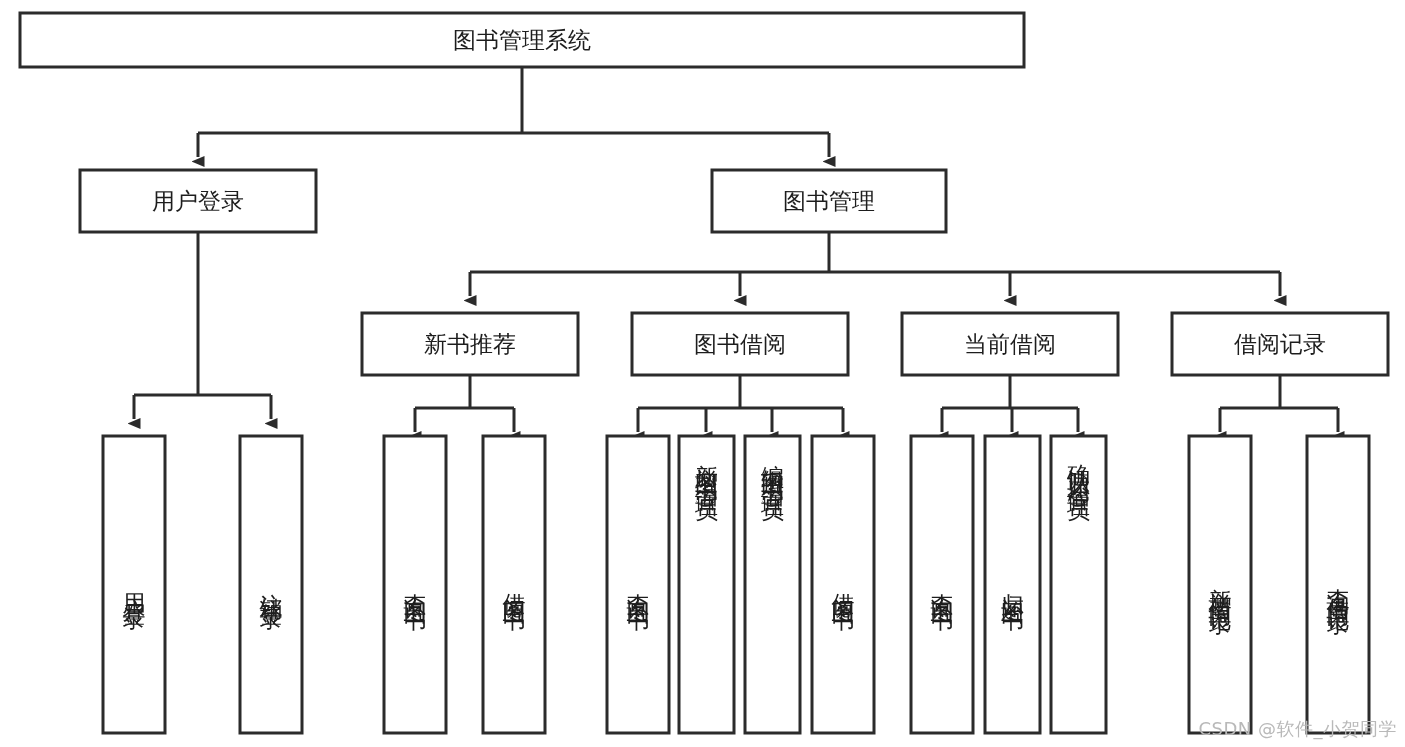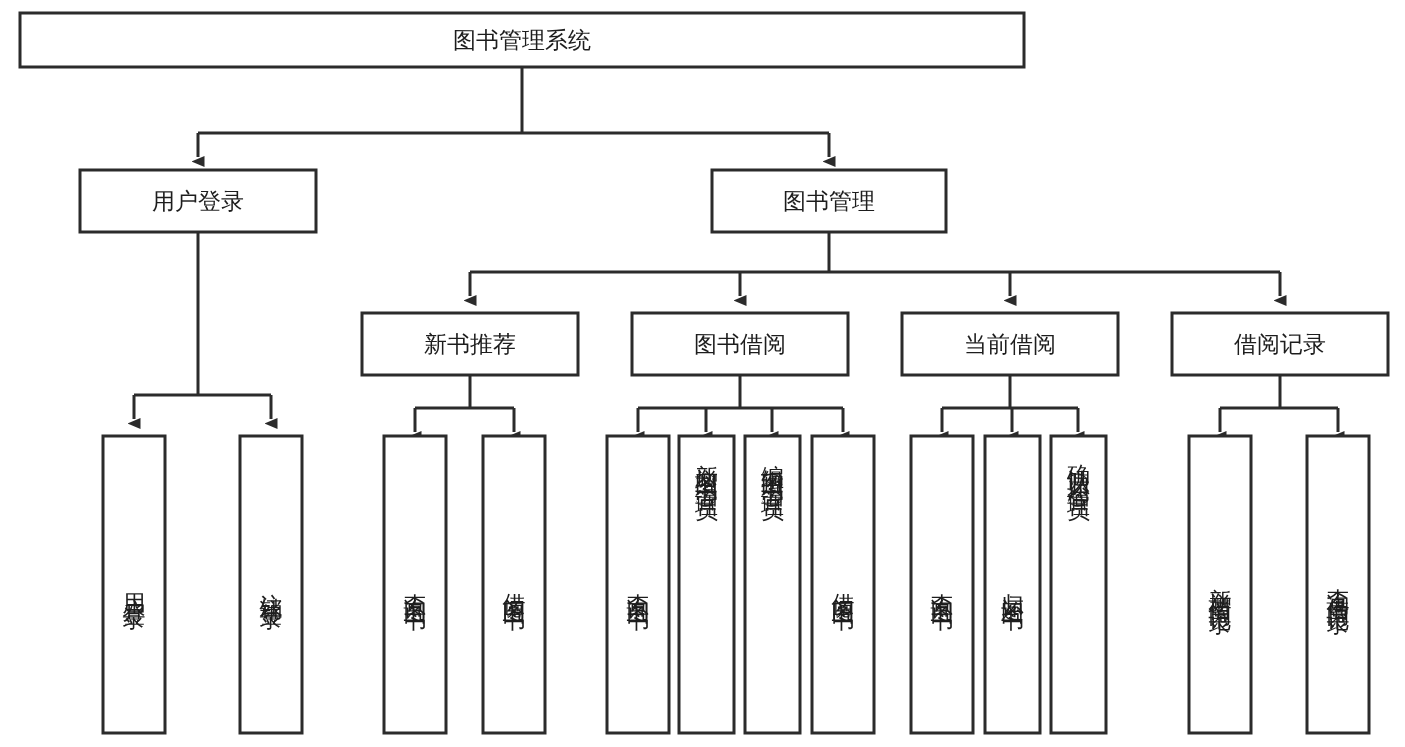--- a/index.html
+++ b/index.html
@@ -193,13 +193,14 @@
         <span class="leaf-text">确认归还（管理员）</span>
       </div>
       <div class="leaf-text-wrap" style="left: 1189px; top: 436px; width: 62px; height: 297px; align-items: center; padding-top: 0px;">
         <span class="leaf-text">新增借阅记录</span>
       </div>
       <div class="leaf-text-wrap" style="left: 1307px; top: 436px; width: 62px; height: 297px; align-items: center; padding-top: 0px;">
         <span class="leaf-text">查询借阅记录</span>
       </div>
     </div>
 
+  <div class="watermark">CSDN @软件_小贺同学</div>
 </div>
 
 </body></html>

